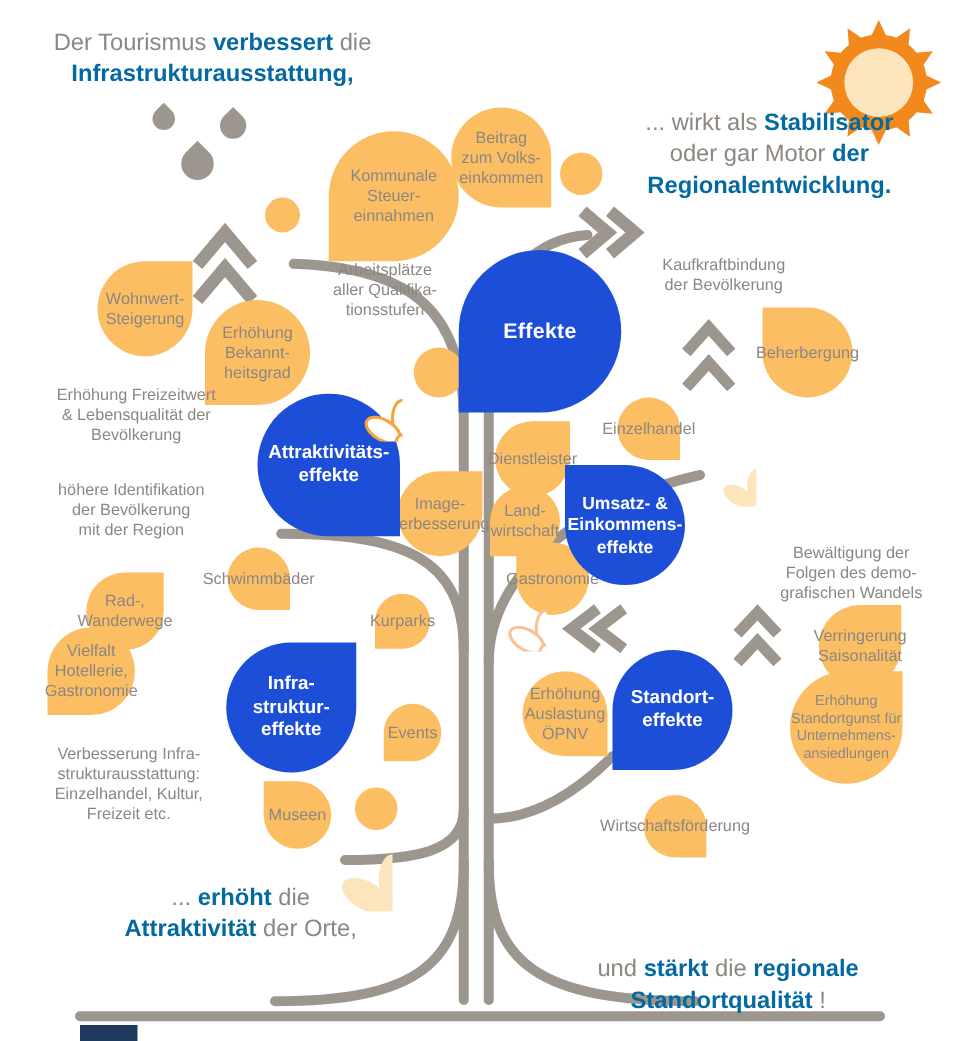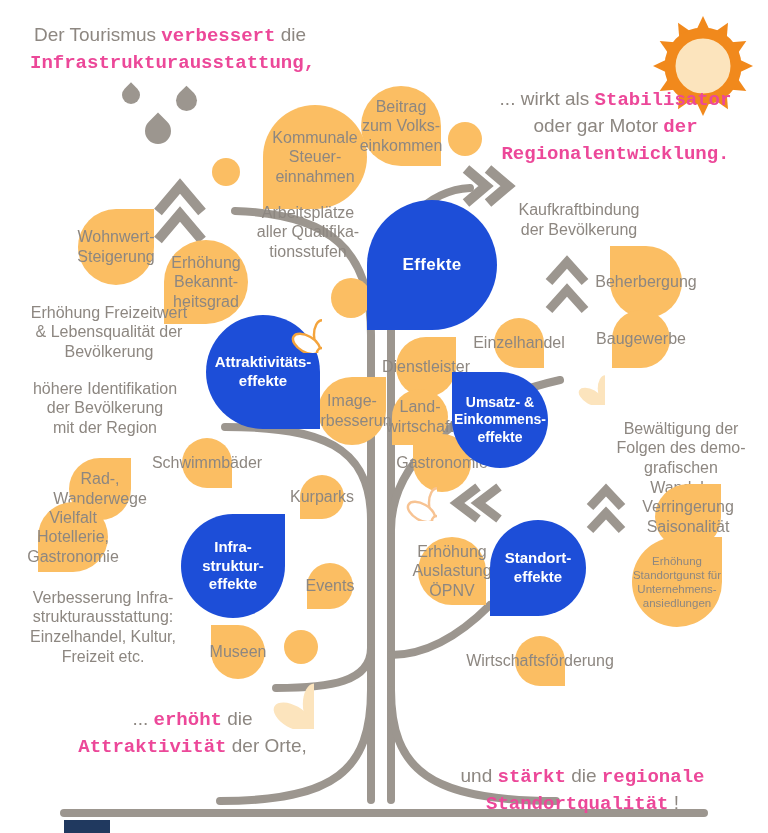--- a/index.html
+++ b/index.html
@@ -8,36 +8,36 @@
   .abs{position:absolute;}
 
   
   .leaf{position:absolute;display:flex;align-items:center;justify-content:center;
         text-align:center;z-index:3;}
   .blob{background:#FBBE63;}
   .pt-tl{border-radius:0 50% 50% 50%;justify-content:center;}
   .pt-tr{border-radius:50% 0 50% 50%;}
   .pt-br{border-radius:50% 50% 0 50%;}
   .pt-bl{border-radius:50% 50% 50% 0;align-items:center;}
-  .leaf-label{white-space:pre-line;font-size:16px;color:#8D8781;line-height:1.22;}
+  .leaf-label{white-space:pre-line;font-size:13px;color:#8D8781;line-height:1.22;}
   .nowrap .leaf-label{white-space:nowrap;}
   .sm .leaf-label{font-size:11.5px;}
 
   
   .node{position:absolute;display:flex;align-items:center;justify-content:center;
         text-align:center;background:#1d4ed8;color:#fff;font-weight:bold;z-index:4;}
   .node-label{white-space:pre-line;line-height:1.25;font-size:15px;}
   .node-big .node-label{font-size:17px;letter-spacing:.3px;}
   .node-sm .node-label{font-size:14px;}
 
   .deco-circle{position:absolute;background:#FBBE63;border-radius:50%;z-index:2;}
 
   
   .caption{position:absolute;z-index:6;text-align:center;font-size:19px;color:#8D8781;line-height:1.32;}
-  .caption .o{color:#ec4899;font-weight:bold;font-family:Liberation Mono, monospace;}
+  .caption .o{color:#0369a1;font-weight:bold;}
 
   .raindrop{position:absolute;background:#9C968F;border-radius:0 50% 50% 50%;
             transform:rotate(45deg);z-index:2;}
 
   .navy-bar{position:absolute;background:#20395F;z-index:6;}
 </style>
 </head>
 <body>
 
 <div class="stage">
@@ -132,23 +132,20 @@
 Steigerung</span>
     </div>
   <div class="leaf blob pt-bl" style="left:164px;top:240px;width:84px;height:84px">
     <span class="leaf-label">Erhöhung
 Bekannt-
 heitsgrad</span>
     </div>
   <div class="leaf blob pt-tl nowrap" style="left:610px;top:246px;width:72px;height:72px">
     <span class="leaf-label">Beherbergung</span>
     </div>
-  <div class="leaf blob pt-bl nowrap" style="left:612px;top:310px;width:58px;height:58px">
-    <span class="leaf-label">Baugewerbe</span>
-    </div>
   <div class="leaf blob pt-br nowrap" style="left:494px;top:318px;width:50px;height:50px">
     <span class="leaf-label">Einzelhandel</span>
     </div>
   <div class="leaf" style="left:28px;top:305px;width:162px;height:54px">
     <span class="leaf-label">Erhöhung Freizeitwert
 &amp; Lebensqualität der
 Bevölkerung</span>
     </div>
   <div class="leaf blob pt-tr nowrap" style="left:396px;top:337px;width:60px;height:60px">
     <span class="leaf-label">Dienstleister</span>

